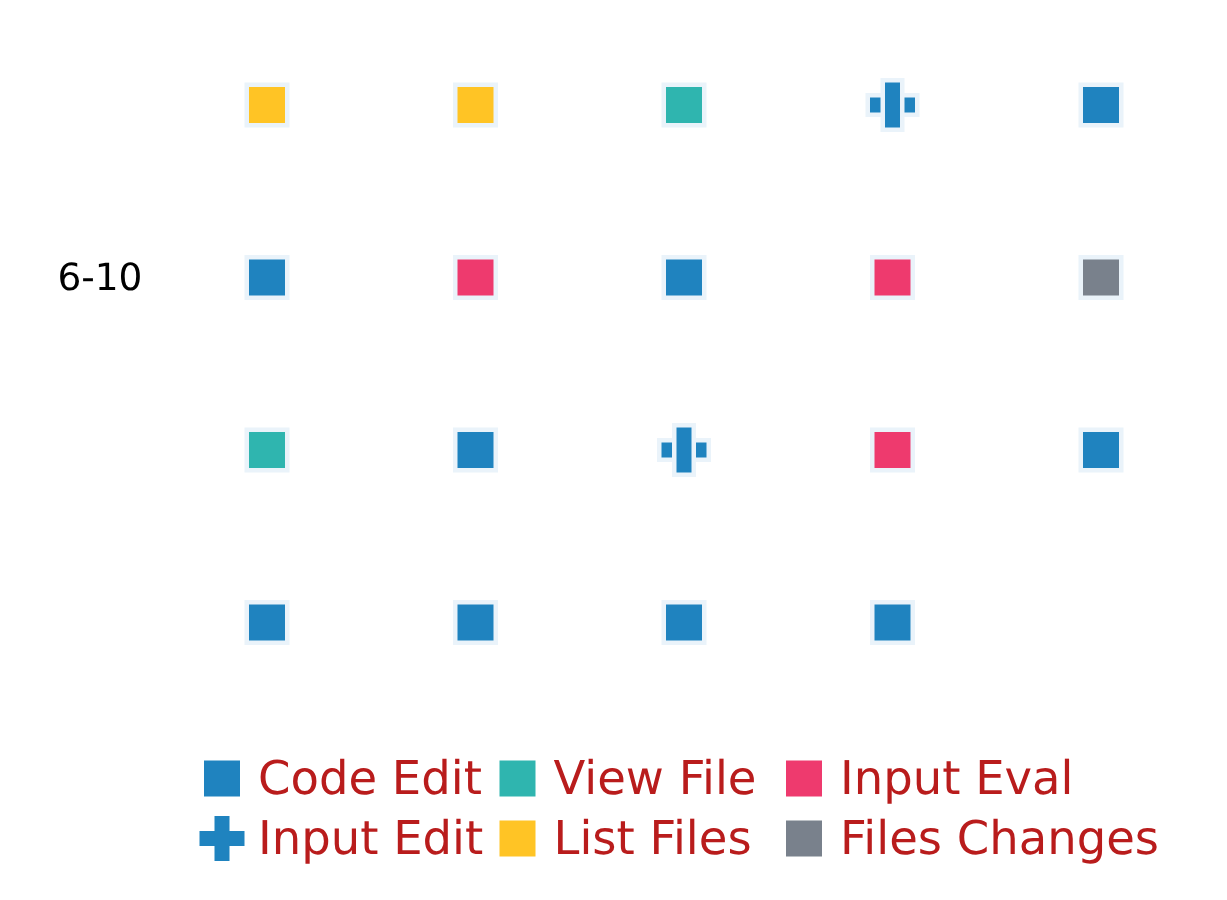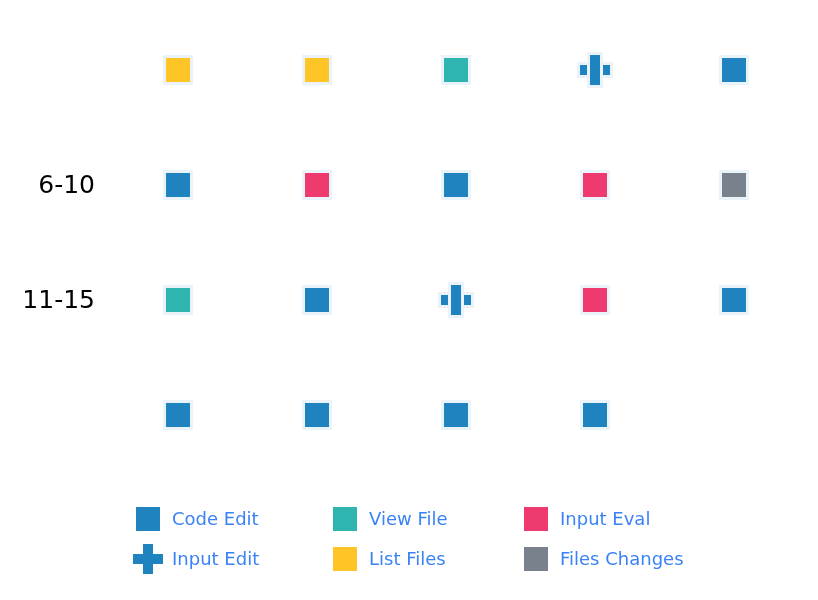--- a/index.html
+++ b/index.html
@@ -107,23 +107,23 @@
   }
   .legend-plus .bar-v {
     position: absolute;
     top: 0; left: 10px;
     width: 10px; height: 30px;
   }
   .legend-label {
     position: absolute;
     left: 36px;
     top: 0px;
-    font-size: 18px;
+    font-size: 31px;
     line-height: 32px;
-    color: #3b82f6;
+    color: #b91c1c;
     white-space: nowrap;
   }
 </style>
 </head>
 <body>
 
 <div id="canvas">
   <div id="grid-area">
       <div class="row" style="top: 58px;">
         <div class="cell" style="left: 166px;">
@@ -157,21 +157,20 @@
           <div class="mk-square" style="background: rgb(31, 131, 191); box-shadow: rgb(234, 243, 250) 0px 0px 0px 3px;"></div>
         </div>
         <div class="cell" style="left: 583px;">
           <div class="mk-square" style="background: rgb(238, 58, 110); box-shadow: rgb(234, 243, 250) 0px 0px 0px 3px;"></div>
         </div>
         <div class="cell" style="left: 722px;">
           <div class="mk-square" style="background: rgb(121, 129, 140); box-shadow: rgb(234, 243, 250) 0px 0px 0px 3px;"></div>
         </div>
       </div>
       <div class="row" style="top: 288px;">
-        <div class="row-label">11-15</div>
         <div class="cell" style="left: 166px;">
           <div class="mk-square" style="background: rgb(47, 181, 175); box-shadow: rgb(234, 243, 250) 0px 0px 0px 3px;"></div>
         </div>
         <div class="cell" style="left: 305px;">
           <div class="mk-square" style="background: rgb(31, 131, 191); box-shadow: rgb(234, 243, 250) 0px 0px 0px 3px;"></div>
         </div>
         <div class="cell" style="left: 444px;">
           <div class="mk-plus">
             <div class="bar-h" style="background: rgb(31, 131, 191); box-shadow: rgb(234, 243, 250) 0px 0px 0px 3px;"></div>
             <div class="bar-v" style="background: rgb(31, 131, 191); box-shadow: rgb(234, 243, 250) 0px 0px 0px 3px;"></div>

